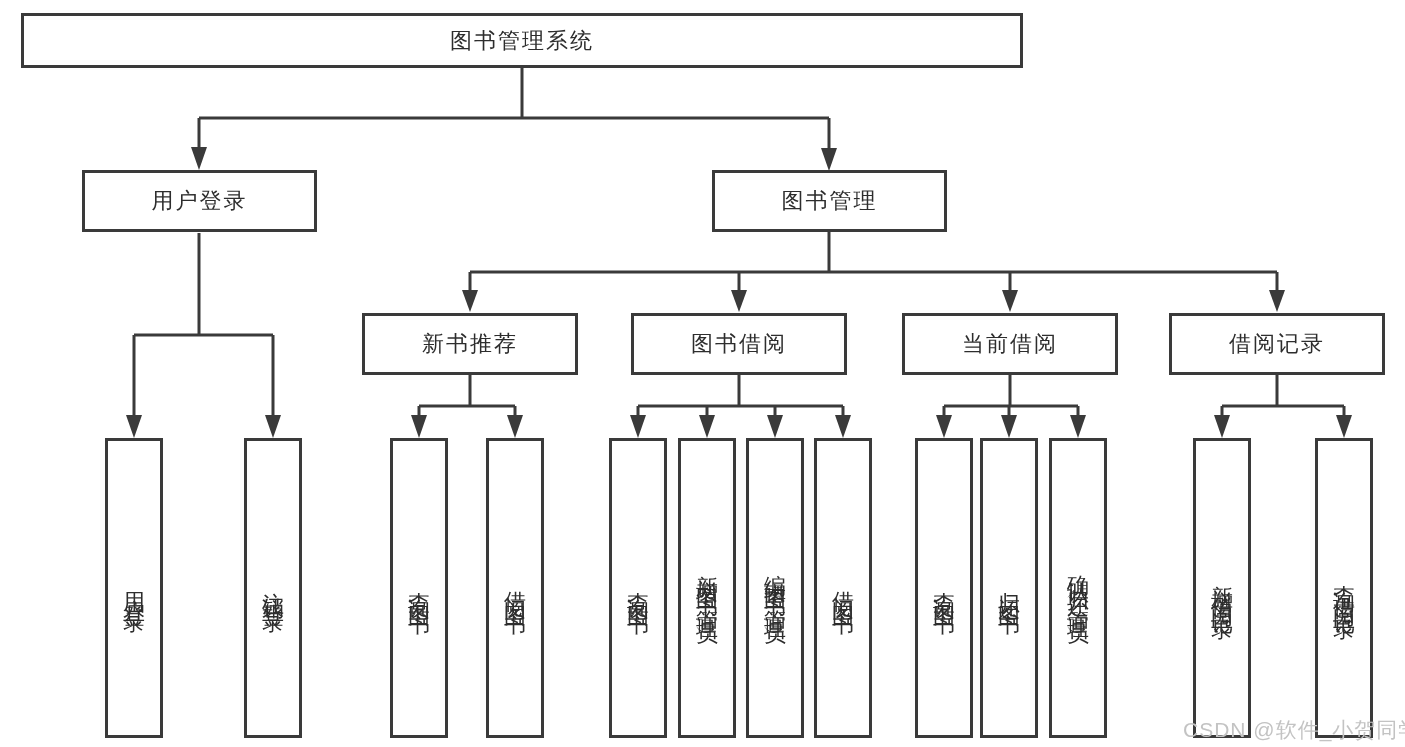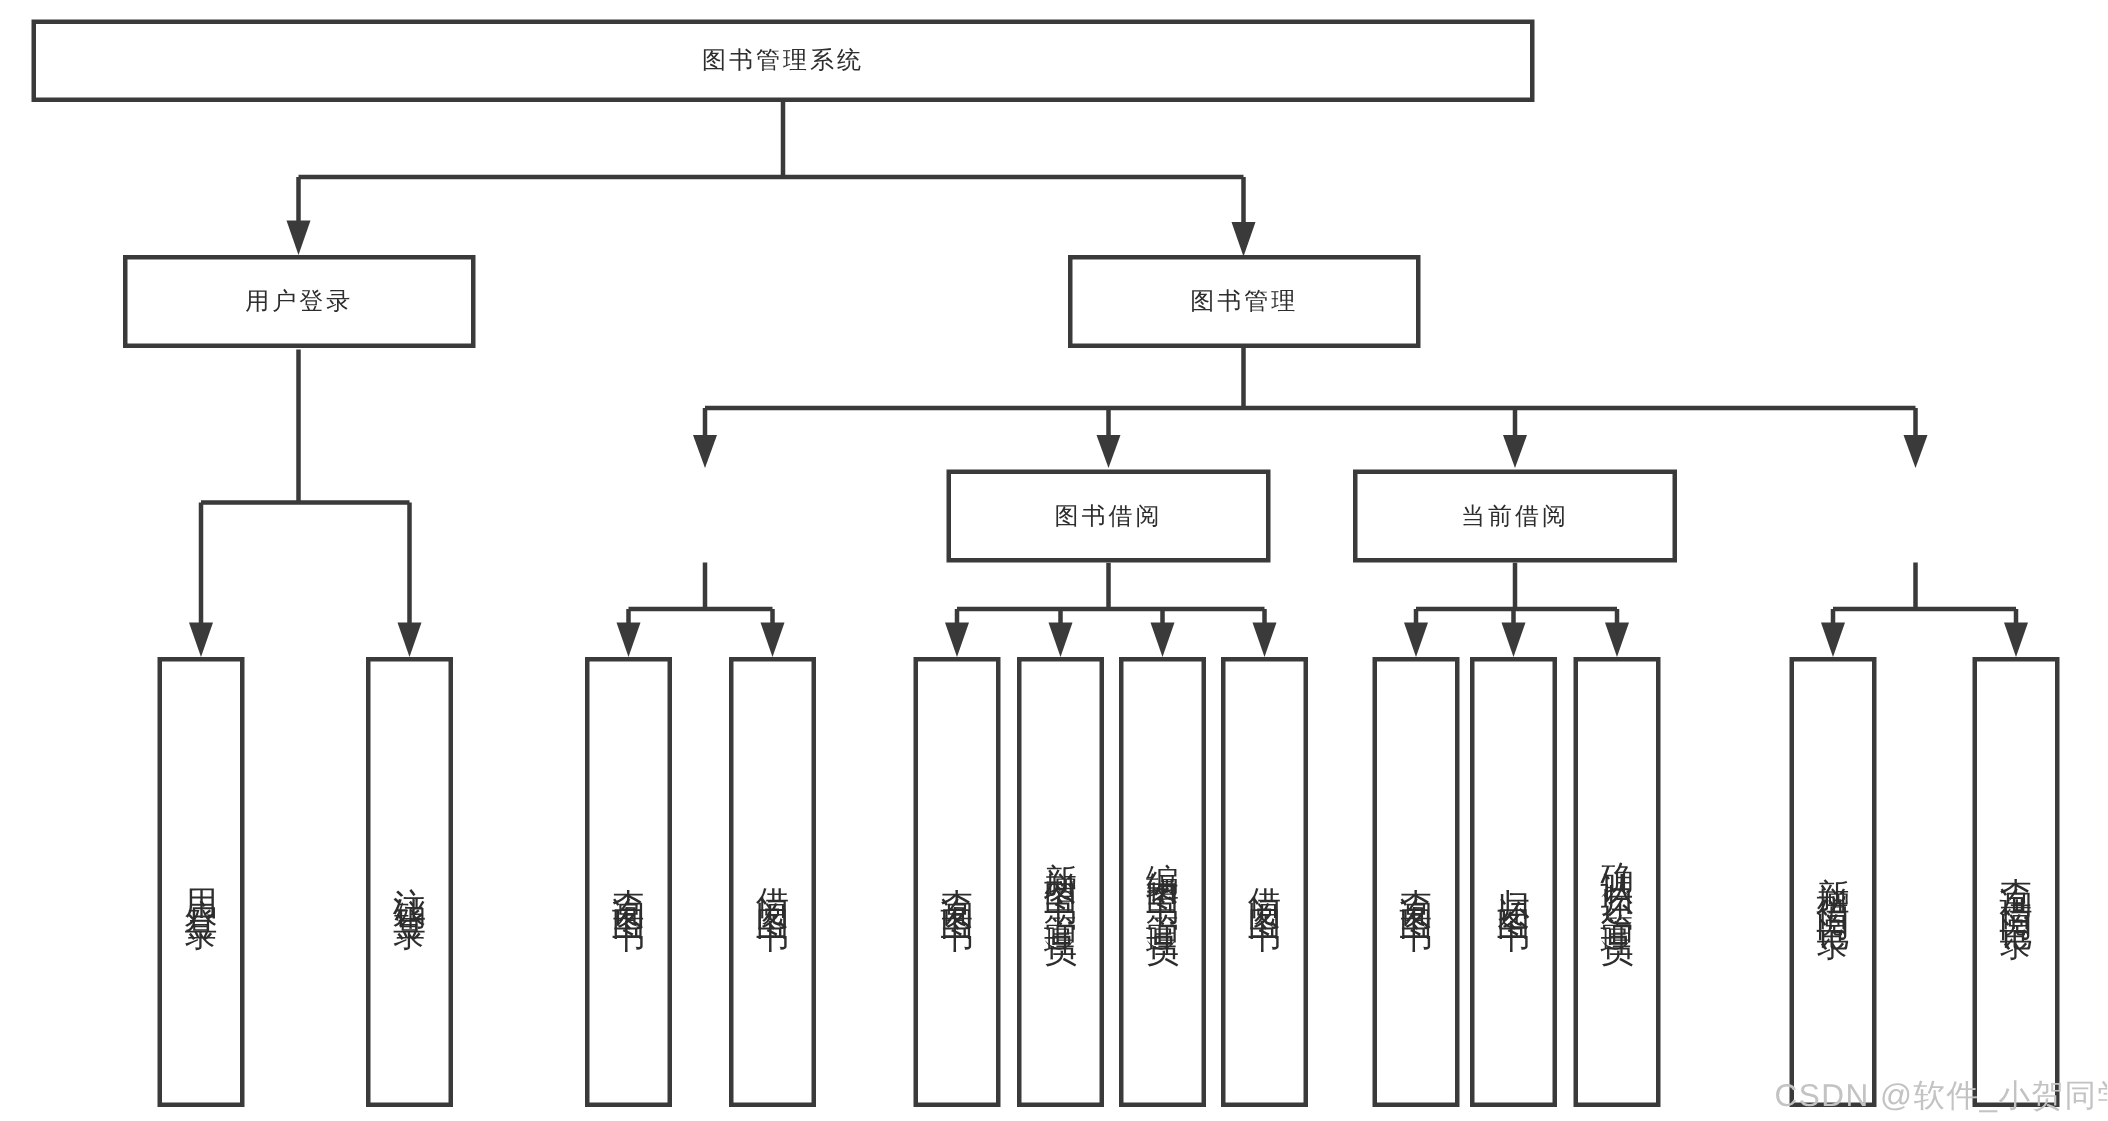--- a/index.html
+++ b/index.html
@@ -23,21 +23,21 @@
     box-sizing: border-box;
     border: 3px solid #3a3a3a;
     background: #ffffff;
     display: flex;
     align-items: center;
     justify-content: center;
     text-align: center;
     color: #2d2d2d;
     letter-spacing: 2px;
   }
-  .h-node { font-size: 16px; }
+  .h-node { font-size: 22px; }
   .root-node {
     left: 21px; top: 13px;
     width: 1002px; height: 55px;
   }
   .lvl2 { width: 235px; height: 62px; top: 170px; }
   .lvl3 { width: 216px; height: 62px; top: 313px; }
   .leaf {
     top: 438px;
     width: 58px;
     height: 300px;
@@ -100,22 +100,24 @@
       <path d="M1214 415 H1230 L1222 438 Z"></path>
       <path d="M1336 415 H1352 L1344 438 Z"></path>
     </g>
   </svg>
 
   <div class="node h-node root-node">图书管理系统</div>
 
   <div class="node h-node lvl2" style="left:82px;">用户登录</div>
   <div class="node h-node lvl2" style="left:712px;">图书管理</div>
 
+  <div class="node h-node lvl3" style="left:362px;">新书推荐</div>
   <div class="node h-node lvl3" style="left:902px;">当前借阅</div>
   <div class="node h-node lvl3" style="left:631px;">图书借阅</div>
+  <div class="node h-node lvl3" style="left:1169px;">借阅记录</div>
 
   <div class="node leaf" style="left:105px;">用户登录</div>
   <div class="node leaf" style="left:244px;">注销登录</div>
 
   <div class="node leaf" style="left:390px;">查询图书</div>
   <div class="node leaf" style="left:486px;">借阅图书</div>
 
   <div class="node leaf" style="left:609px;">查询图书</div>
   <div class="node leaf" style="left:678px;">新增图书（管理员）</div>
   <div class="node leaf" style="left:746px;">编辑图书（管理员）</div>

